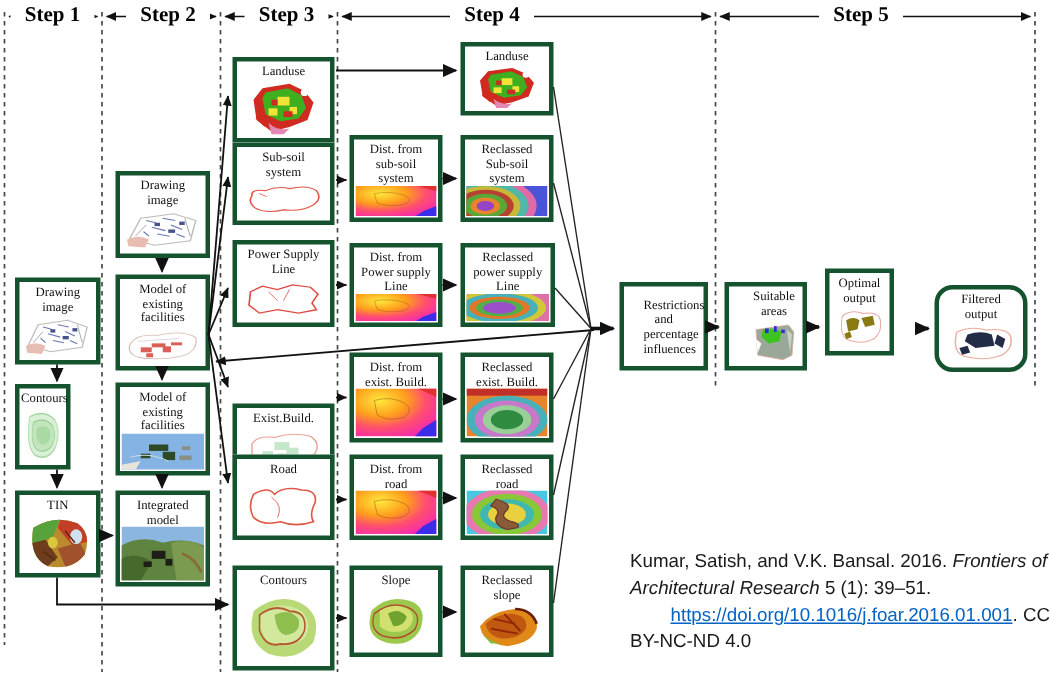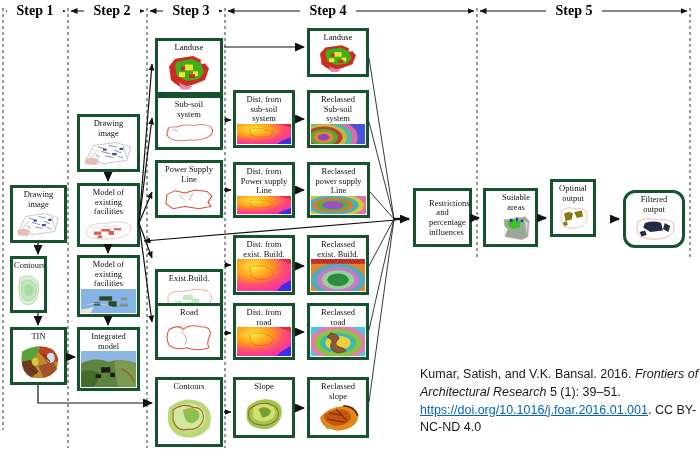--- a/index.html
+++ b/index.html
@@ -13,21 +13,21 @@
           white-space:pre-line;padding-top:1px;z-index:2;}
   .nlabel.vcenter{margin:auto 12px;}
   .nthumb{flex:1;min-height:0;position:relative;}
   .nthumb svg{position:absolute;left:0;top:0;width:100%;height:100%;}
   .steplabel{position:absolute;z-index:6;background:#fff;font-weight:bold;
              font-size:14px;text-align:center;color:#000;padding:0 2px;}
   #citation{position:absolute;left:420px;top:366px;width:281px;z-index:4;
             font-family:"Liberation Sans",sans-serif;font-size:12.5px;
             line-height:1.42;color:#1a1a1a;}
   #citation .it{font-style:italic;}
-  #citation a{text-decoration:underline;}
+  #citation a{text-decoration:underline;margin-left:27px;}
 </style>
 </head>
 <body>
 
 <div id="stage">
 
   <svg id="overlay" width="700" height="452" viewBox="0 0 700 452">
     <defs>
       <marker id="ah" markerWidth="7" markerHeight="6" refX="6.5" refY="3" orient="auto-start-reverse" markerUnits="userSpaceOnUse">
         <path d="M0,0 L7,3 0,6Z" fill="#111"></path>

